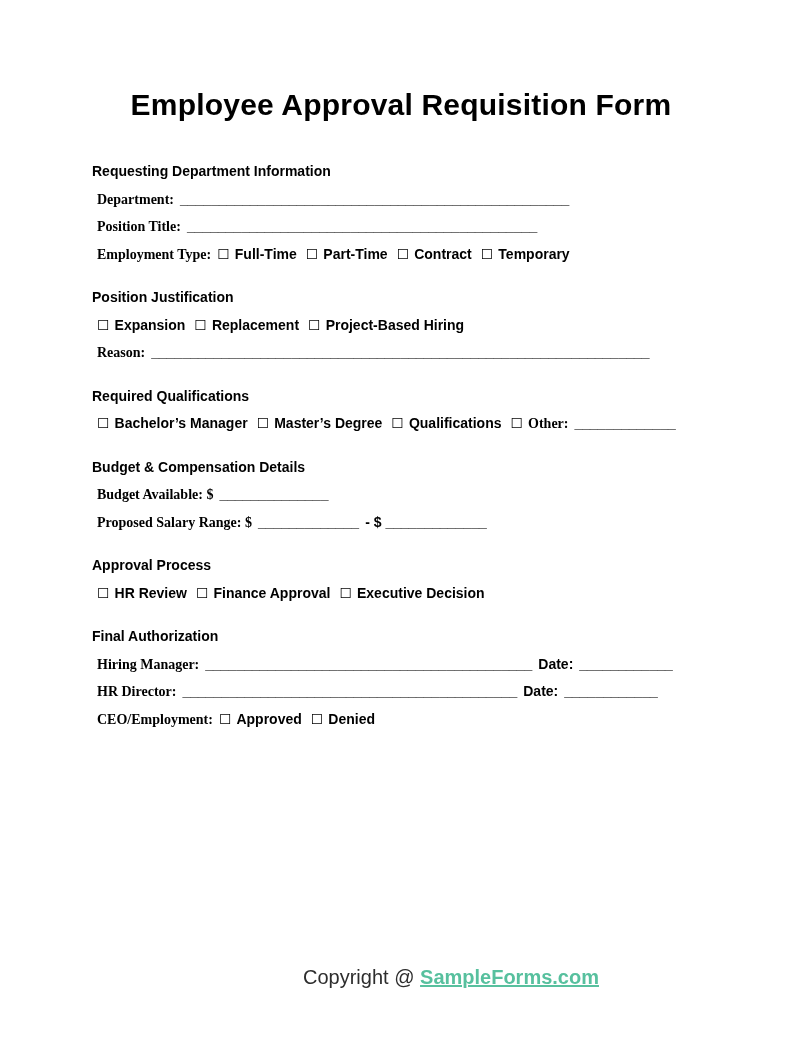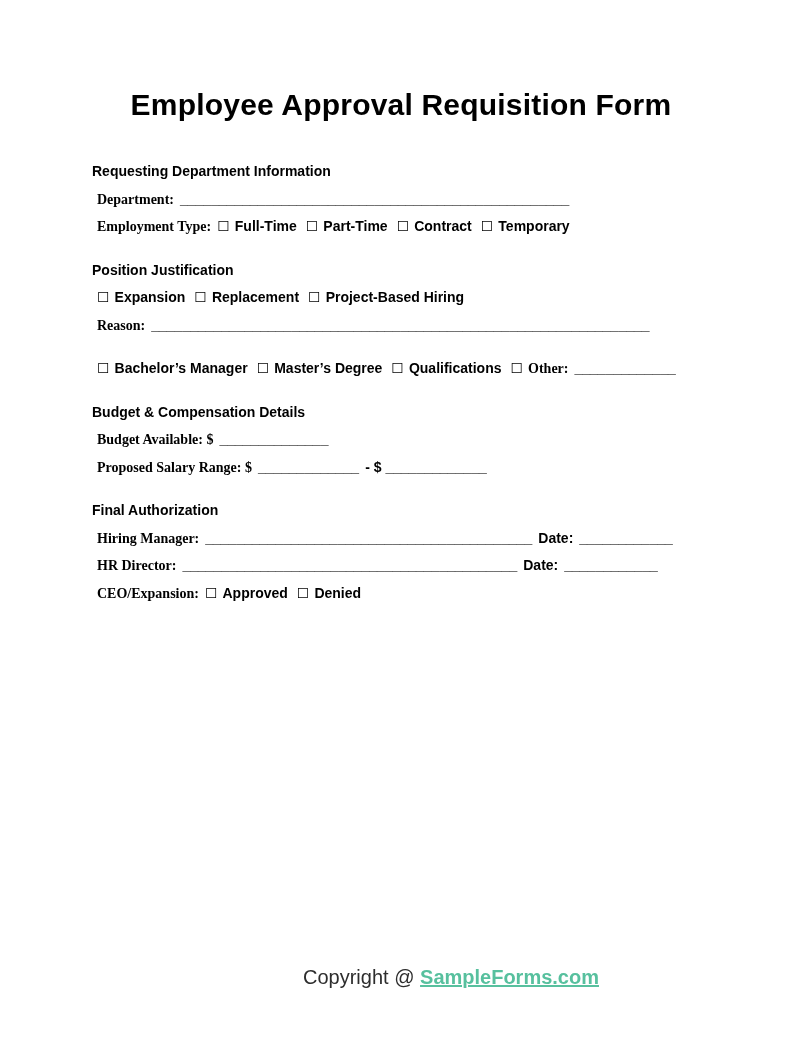--- a/index.html
+++ b/index.html
@@ -84,61 +84,71 @@
   <div class="doc">
 
     <div class="title">Employee Approval Requisition Form</div>
 
     <div class="section">
       <div class="heading">Requesting Department Information</div>
       <div class="row">
         <span class="label label-gap">Department:</span><span class="blank">__________________________________________________</span>
       </div>
       <div class="row">
+        <span class="label label-gap">Position Title:</span><span class="blank">_____________________________________________</span>
+      </div>
+      <div class="row">
         <span class="label label-gap">Employment Type:</span><span class="opt"><span class="cb">☐</span><span>Full-Time</span></span><span class="opt"><span class="cb">☐</span><span>Part-Time</span></span><span class="opt"><span class="cb">☐</span><span>Contract</span></span><span class="opt"><span class="cb">☐</span><span>Temporary</span></span>
       </div>
     </div>
 
     <div class="section">
       <div class="heading">Position Justification</div>
       <div class="row">
         <span class="opt"><span class="cb">☐</span><span>Expansion</span></span><span class="opt"><span class="cb">☐</span><span>Replacement</span></span><span class="opt"><span class="cb">☐</span><span>Project-Based Hiring</span></span>
       </div>
       <div class="row">
         <span class="label label-gap">Reason:</span><span class="blank">________________________________________________________________</span>
       </div>
     </div>
 
     <div class="section">
+      <div class="heading">Required Qualifications</div>
       <div class="row">
         <span class="opt"><span class="cb">☐</span><span>Bachelor’s Manager</span></span><span class="opt"><span class="cb">☐</span><span>Master’s Degree</span></span><span class="opt"><span class="cb">☐</span><span>Qualifications</span></span><span class="opt"><span class="cb">☐</span><span class="label-gap">Other:</span><span class="blank">_____________</span></span>
       </div>
     </div>
 
     <div class="section">
       <div class="heading">Budget &amp; Compensation Details</div>
       <div class="row">
         <span class="label label-gap">Budget Available: $</span><span class="blank">______________</span>
       </div>
       <div class="row">
         <span class="label label-gap">Proposed Salary Range: $</span><span class="blank">_____________</span><span class="label sep">- $</span><span class="blank">_____________</span>
       </div>
     </div>
 
+    <div class="section">
+      <div class="heading">Approval Process</div>
+      <div class="row">
+        <span class="opt"><span class="cb">☐</span><span>HR Review</span></span><span class="opt"><span class="cb">☐</span><span>Finance Approval</span></span><span class="opt"><span class="cb">☐</span><span>Executive Decision</span></span>
+      </div>
+    </div>
 
     <div class="section">
       <div class="heading">Final Authorization</div>
       <div class="row">
         <span class="label label-gap">Hiring Manager:</span><span class="blank">__________________________________________</span><span class="label" style="margin:0 6px 0 6px;">Date:</span><span class="blank">____________</span>
       </div>
       <div class="row">
         <span class="label label-gap">HR Director:</span><span class="blank">___________________________________________</span><span class="label" style="margin:0 6px 0 6px;">Date:</span><span class="blank">____________</span>
       </div>
       <div class="row">
-        <span class="label label-gap">CEO/Expansion:</span><span class="opt"><span class="cb">☐</span><span>Approved</span></span><span class="opt"><span class="cb">☐</span><span>Denied</span></span>
+        <span class="label label-gap">CEO/Employment:</span><span class="opt"><span class="cb">☐</span><span>Approved</span></span><span class="opt"><span class="cb">☐</span><span>Denied</span></span>
       </div>
     </div>
 
   </div>
 
   <div class="footer">
     <span>Copyright @</span>
     <span class="footer-link">SampleForms.com</span>
   </div>
 </div>

